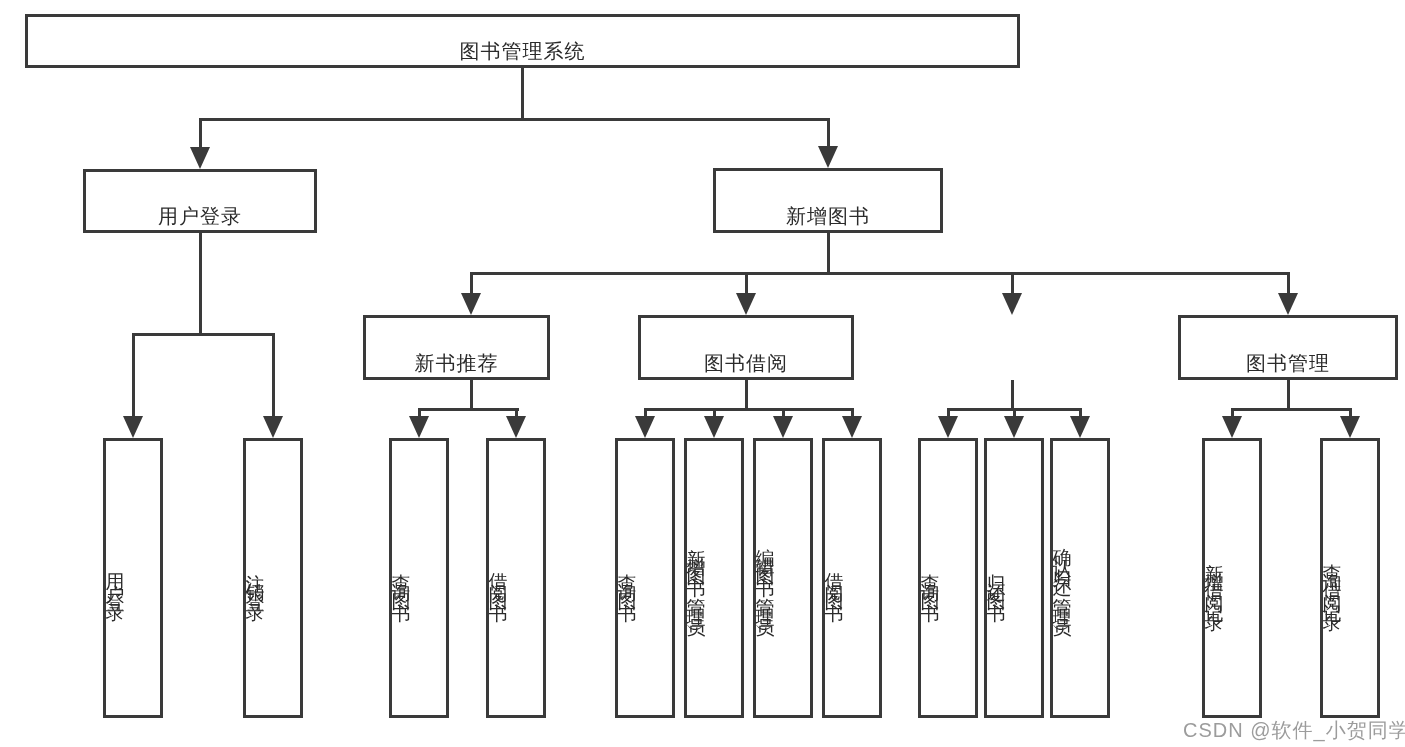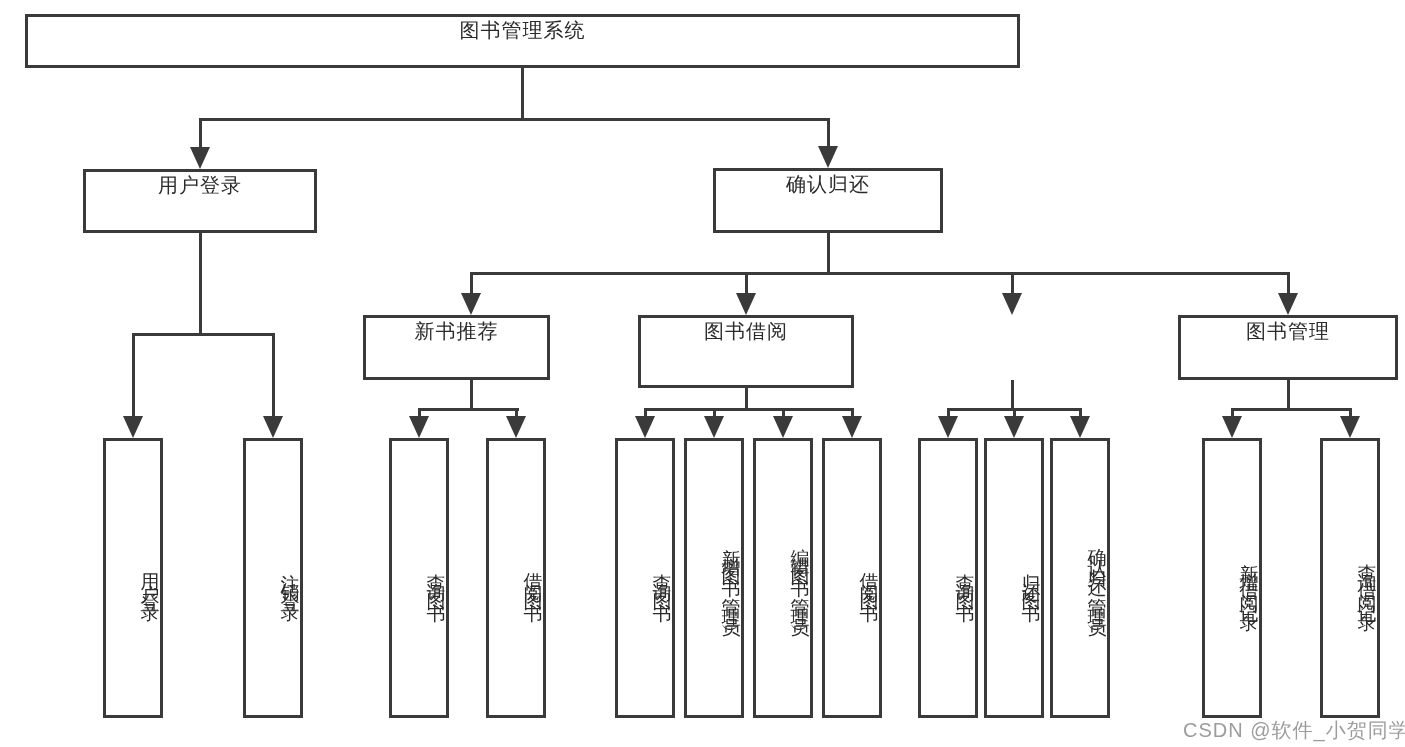--- a/index.html
+++ b/index.html
@@ -2,21 +2,21 @@
 <html><head>
 <meta charset="utf-8">
 <style>
   html,body{margin:0;padding:0;background:#ffffff;}
   .canvas{
     position:relative;width:1405px;height:747px;background:#ffffff;overflow:hidden;
     font-family:"Liberation Sans",sans-serif;color:#2b2b2b;
   }
   .box{
     position:absolute;box-sizing:border-box;background:#ffffff;
-    border:3px solid #3a3a3a;display:flex;align-items:flex-start;justify-content:center;
+    border:3px solid #3a3a3a;display:flex;align-items:flex-end;justify-content:center;
     font-size:20px;letter-spacing:1px;color:#2b2b2b;z-index:2;
   }
   .vbox{
     writing-mode:vertical-rl;text-orientation:mixed;white-space:nowrap;
     font-size:19px;letter-spacing:10px;line-height:1;
   }
   .hline{position:absolute;height:3px;background:#3a3a3a;z-index:1;}
   .vline{position:absolute;width:3px;background:#3a3a3a;z-index:1;}
   .arrow{
     position:absolute;width:0;height:0;z-index:1;
@@ -41,21 +41,21 @@
   <div class="hline" style="left:198.5px;top:118px;width:631px;"></div>
   <div class="vline" style="left:198.5px;top:118px;height:32px;"></div>
   <div class="arrow" style="left:190px;top:147px;"></div>
   <div class="vline" style="left:826.5px;top:118px;height:31px;"></div>
   <div class="arrow" style="left:818px;top:146px;"></div>
 
   <div class="box" style="left:83px;top:169px;width:234px;height:64px;">
     <span>用户登录</span>
   </div>
   <div class="box" style="left:713px;top:168px;width:230px;height:65px;">
-    <span>确认归还</span>
+    <span>新增图书</span>
   </div>
 
   <div class="vline" style="left:198.5px;top:233px;height:103px;"></div>
   <div class="hline" style="left:131.5px;top:333px;width:143px;"></div>
   <div class="vline" style="left:131.5px;top:333px;height:87px;"></div>
   <div class="vline" style="left:271.5px;top:333px;height:87px;"></div>
   <div class="arrow" style="left:123px;top:416px;"></div>
   <div class="arrow" style="left:263px;top:416px;"></div>
 
   <div class="vline" style="left:826.5px;top:233px;height:42px;"></div>
@@ -65,21 +65,21 @@
   <div class="vline" style="left:1010.5px;top:272px;height:26px;"></div>
   <div class="vline" style="left:1286.5px;top:272px;height:26px;"></div>
   <div class="arrow" style="left:461px;top:293px;"></div>
   <div class="arrow" style="left:736px;top:293px;"></div>
   <div class="arrow" style="left:1002px;top:293px;"></div>
   <div class="arrow" style="left:1278px;top:293px;"></div>
 
   <div class="box" style="left:363px;top:315px;width:187px;height:65px;">
     <span>新书推荐</span>
   </div>
-  <div class="box" style="left:638px;top:315px;width:216px;height:73px;">
+  <div class="box" style="left:638px;top:315px;width:216px;height:65px;">
     <span>图书借阅</span>
   </div>
   <div class="box" style="left:1178px;top:315px;width:220px;height:65px;">
     <span>图书管理</span>
   </div>
 
   <div class="vline" style="left:469.5px;top:380px;height:31px;"></div>
   <div class="hline" style="left:417.5px;top:408px;width:101px;"></div>
   <div class="vline" style="left:417.5px;top:408px;height:12px;"></div>
   <div class="vline" style="left:514.5px;top:408px;height:12px;"></div>

